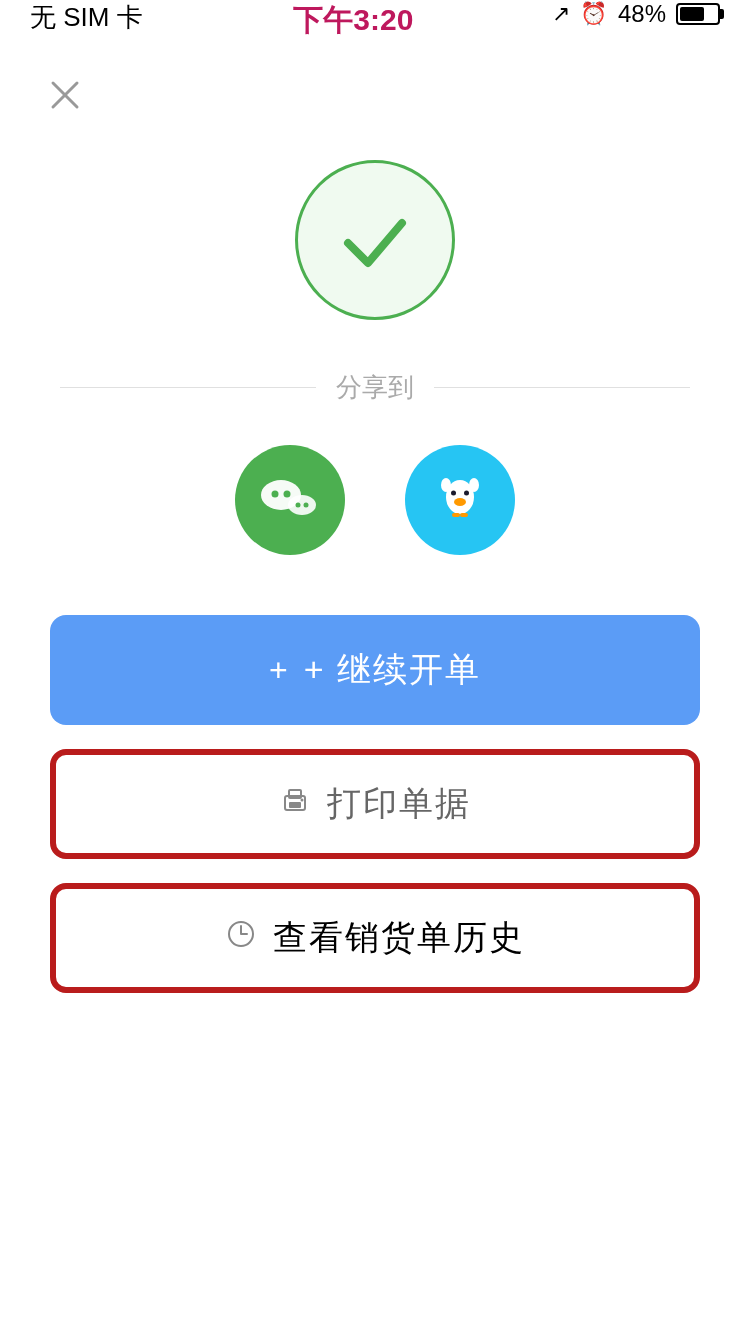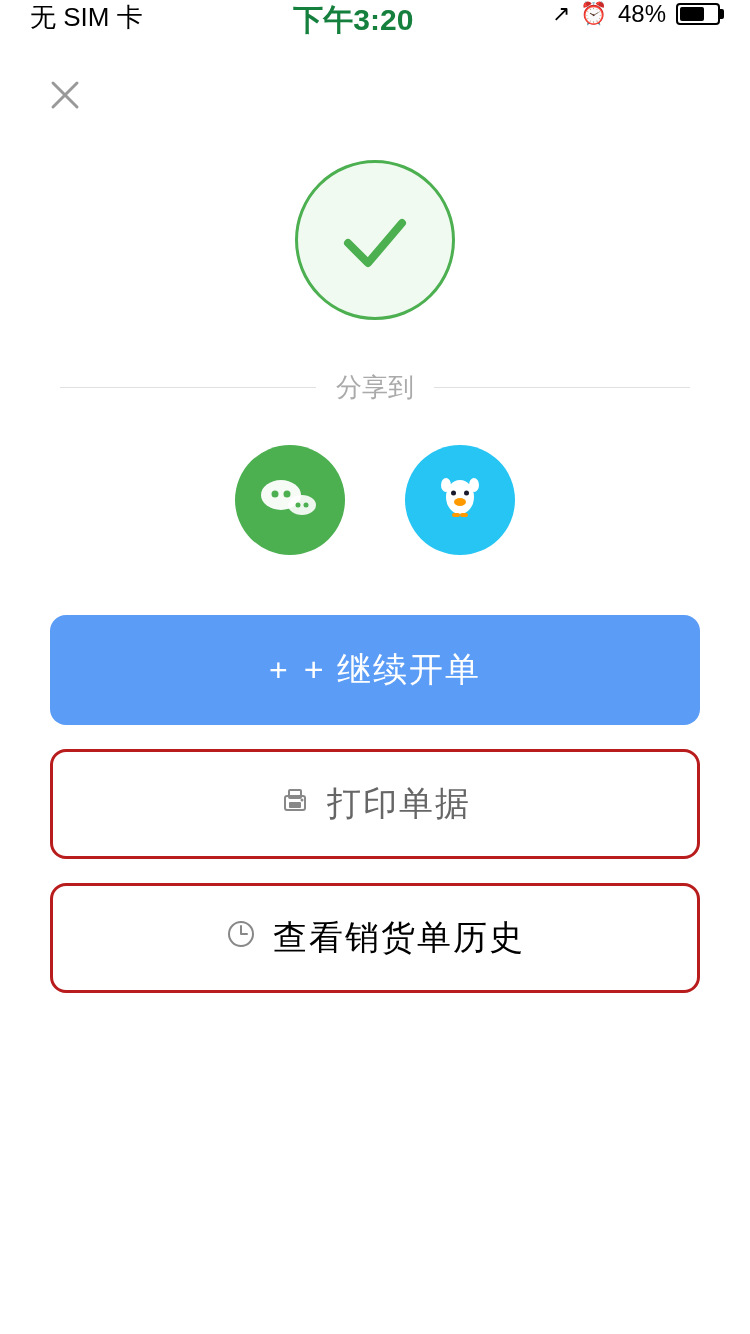--- a/index.html
+++ b/index.html
@@ -26,21 +26,21 @@
       font-size: 26px;
       font-weight: 500;
     }
     .status-left {
       display: flex;
       align-items: center;
       gap: 12px;
       color: #000;
     }
     .status-center {
-      color: #15803d;
+      color: #be185d;
       font-size: 30px;
       font-weight: 600;
     }
     .status-right {
       display: flex;
       align-items: center;
       gap: 10px;
       color: #000;
     }
     .battery-container {
@@ -195,21 +195,21 @@
       border: none;
       outline: none;
     }
     .btn-primary {
       background: #5B9CF6;
       color: #fff;
     }
     .btn-secondary {
       background: #fff;
       color: #666;
-      border: 3px solid #b91c1c;
+      border: 6px solid #b91c1c;
     }
   </style>
 </head>
 <body>
 
 <div class="status-bar">
   <div class="status-left">
     <span>无 SIM 卡</span>
     <span>
       <svg viewBox="0 0 30 22" fill="none">

